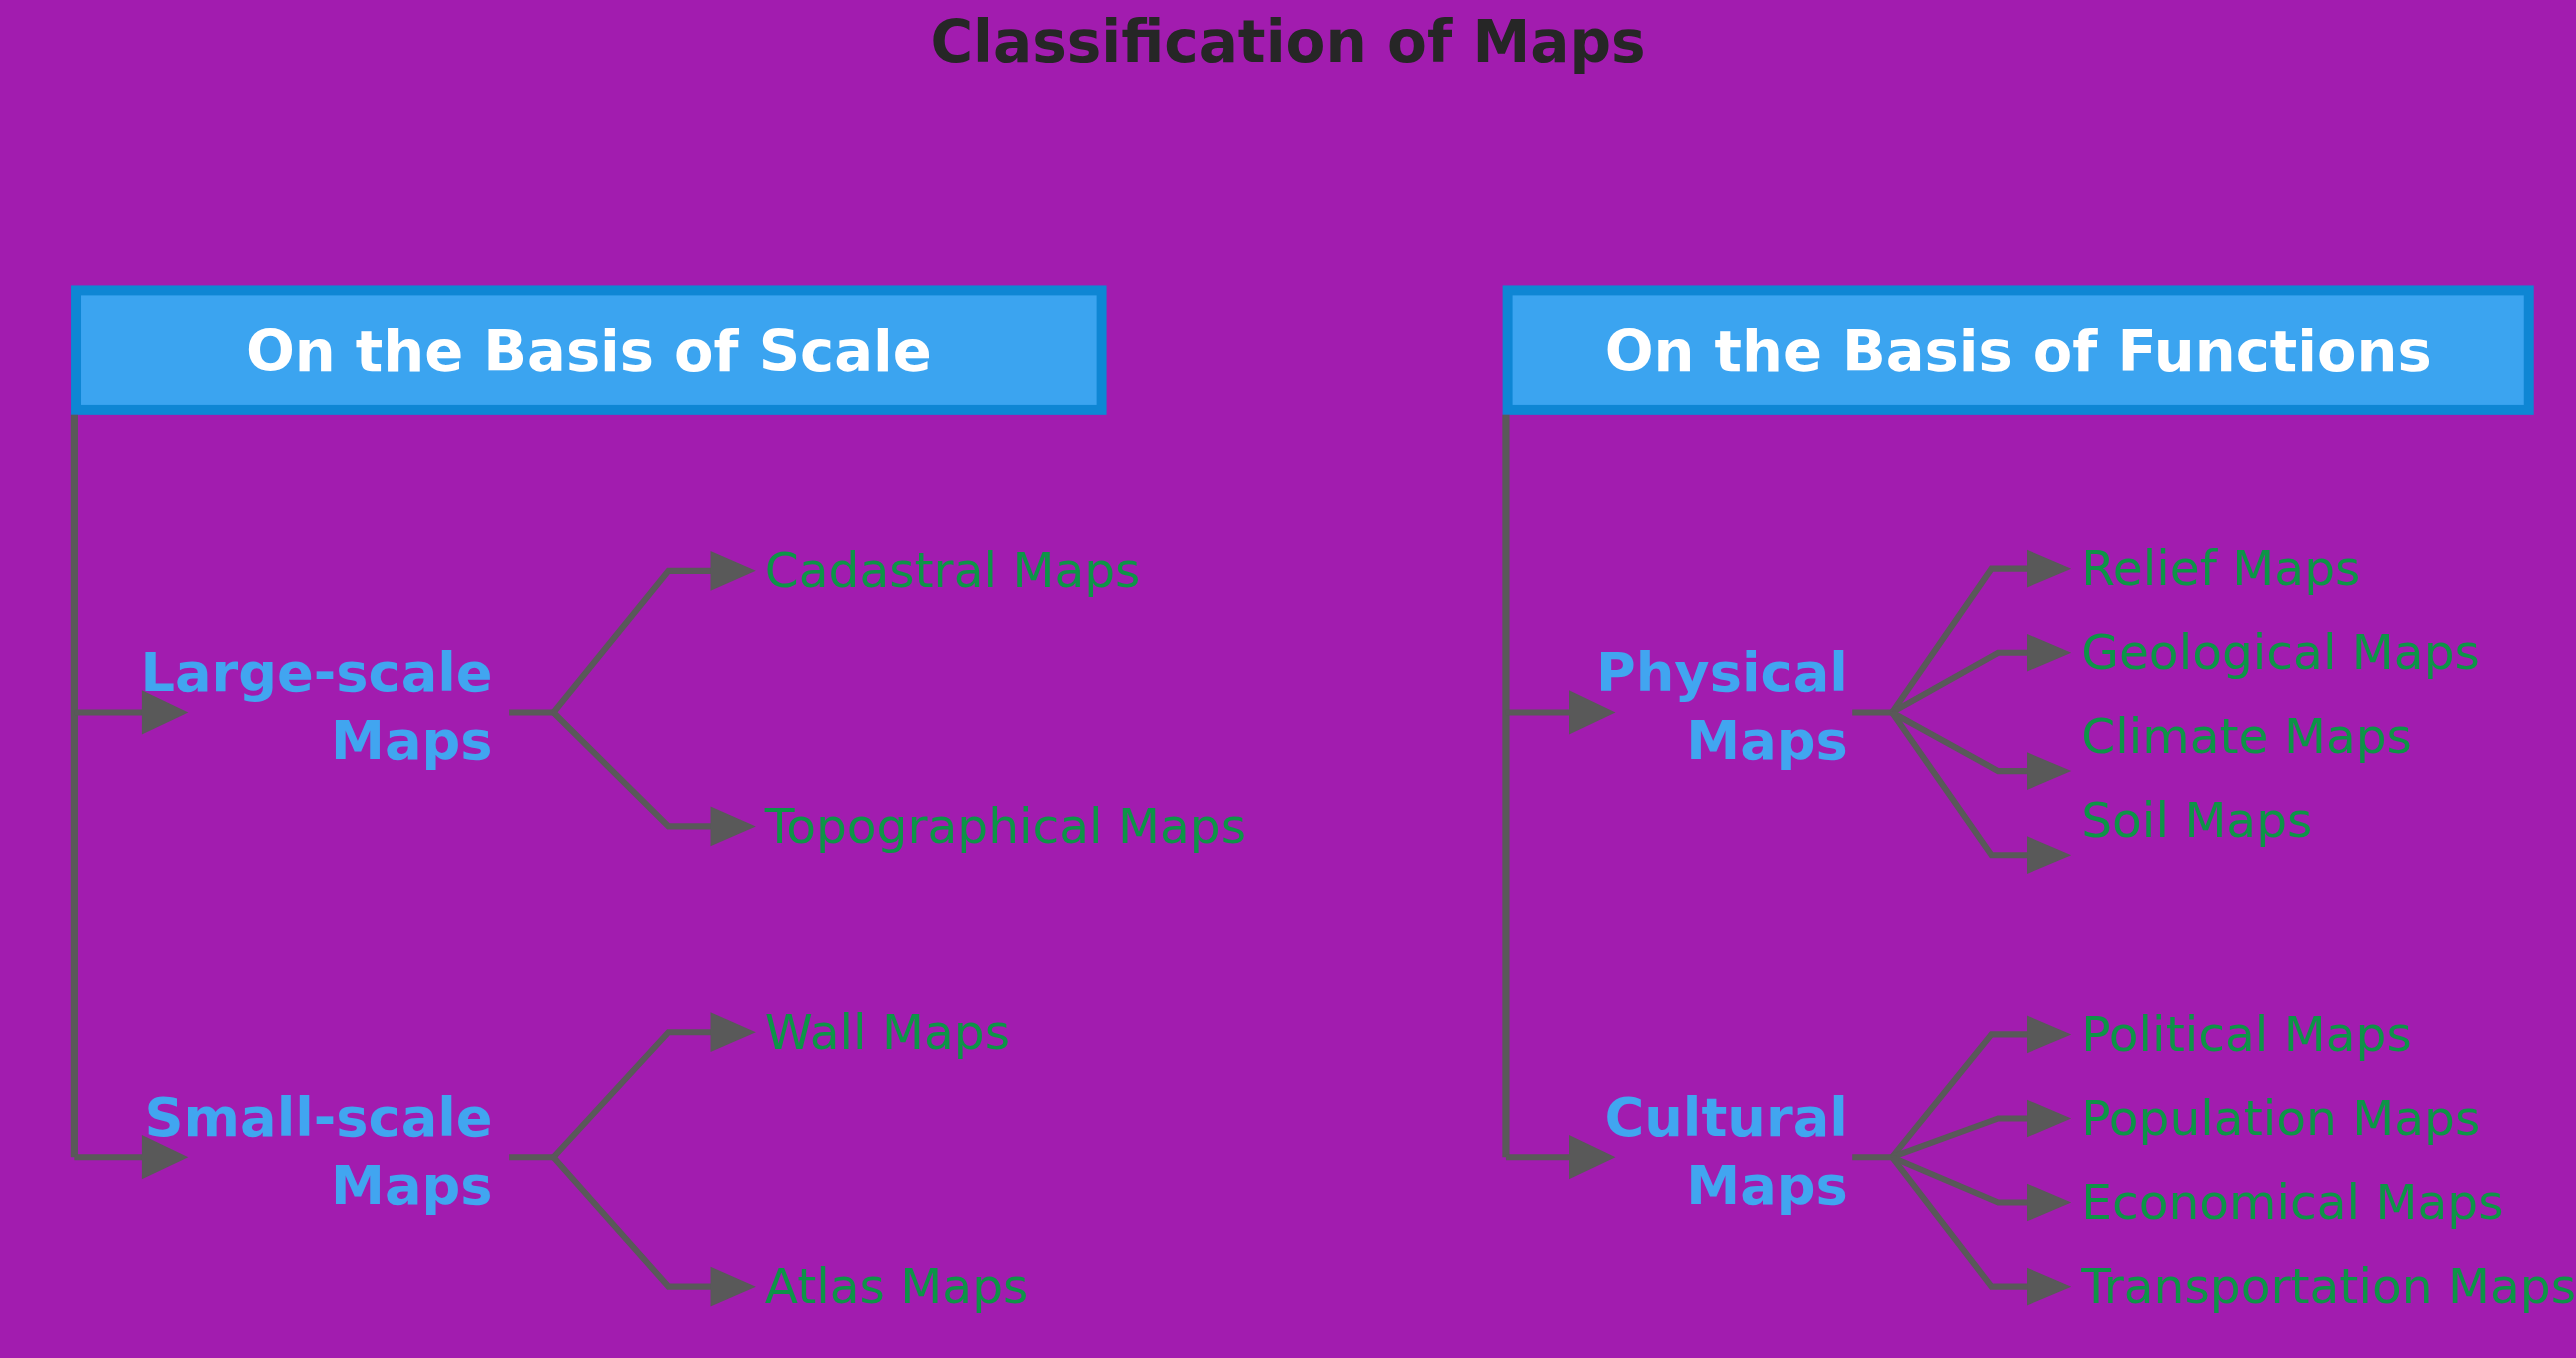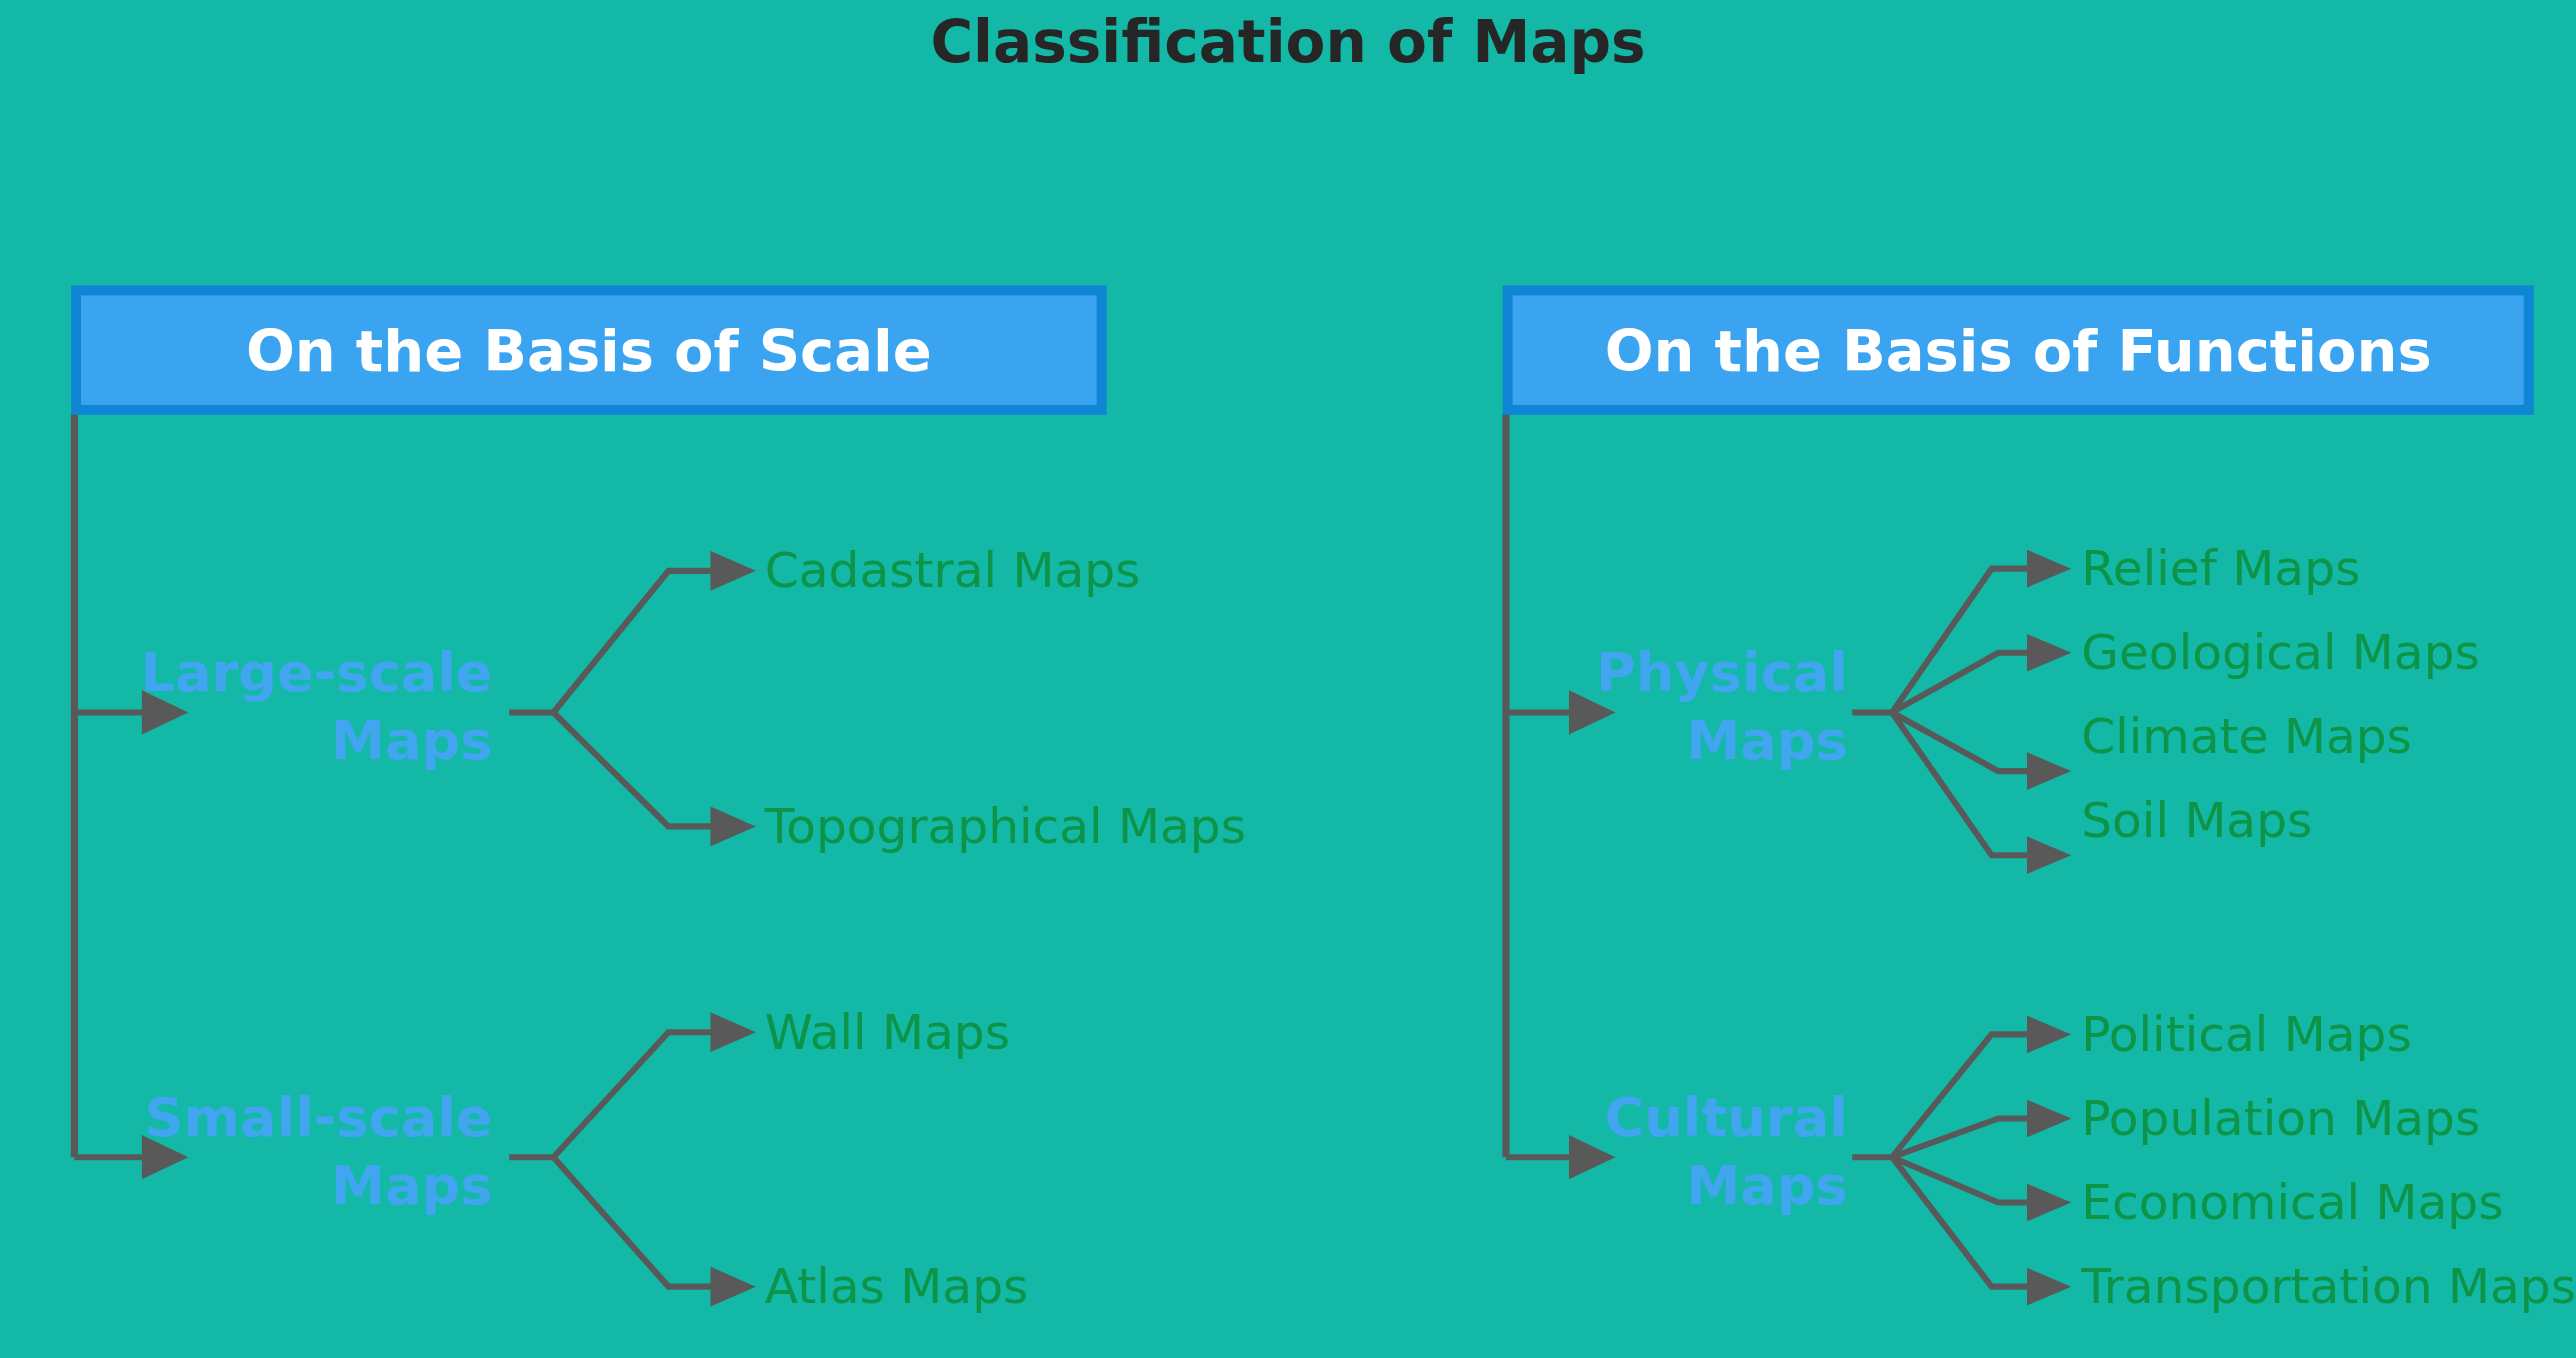--- a/index.html
+++ b/index.html
@@ -10,21 +10,21 @@
   body {
     width: 2576px;
     height: 1358px;
     font-family: "DejaVu Sans", sans-serif;
     overflow: hidden;
   }
   #stage {
     position: relative;
     width: 2576px;
     height: 1358px;
-    background: #14b8a6;
+    background: #a21caf;
   }
   #diagram-svg {
     position: absolute;
     left: 0;
     top: 0;
     width: 2576px;
     height: 1358px;
   }
   .title-text {
     font-family: "DejaVu Sans", sans-serif;

